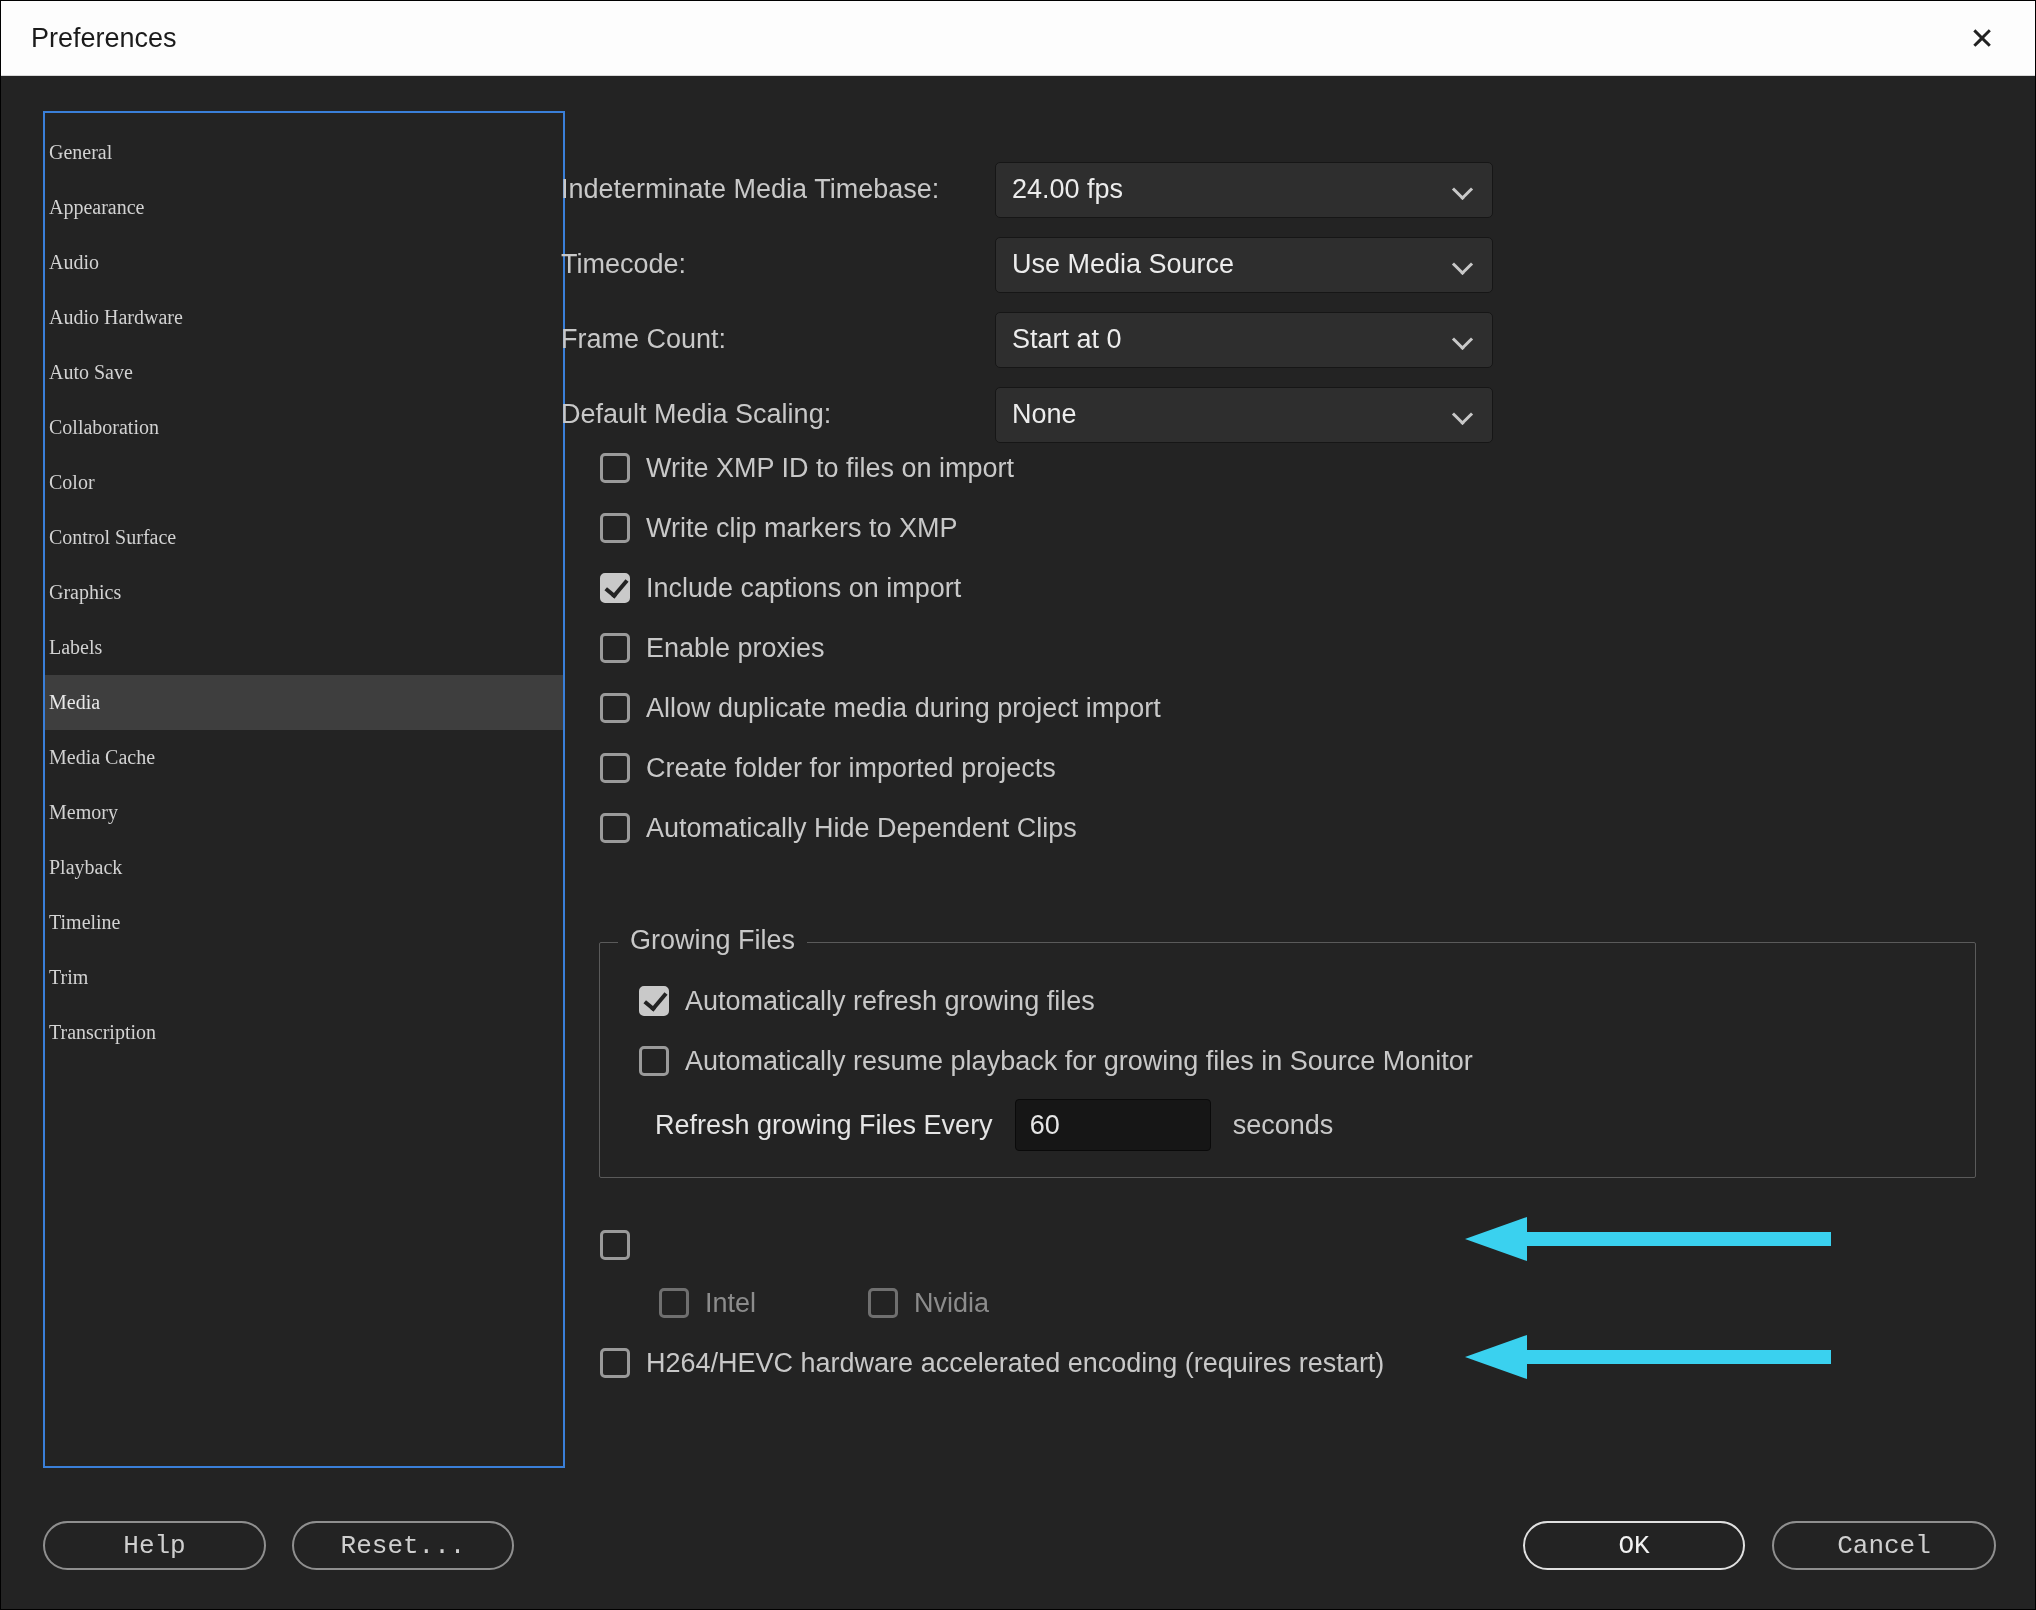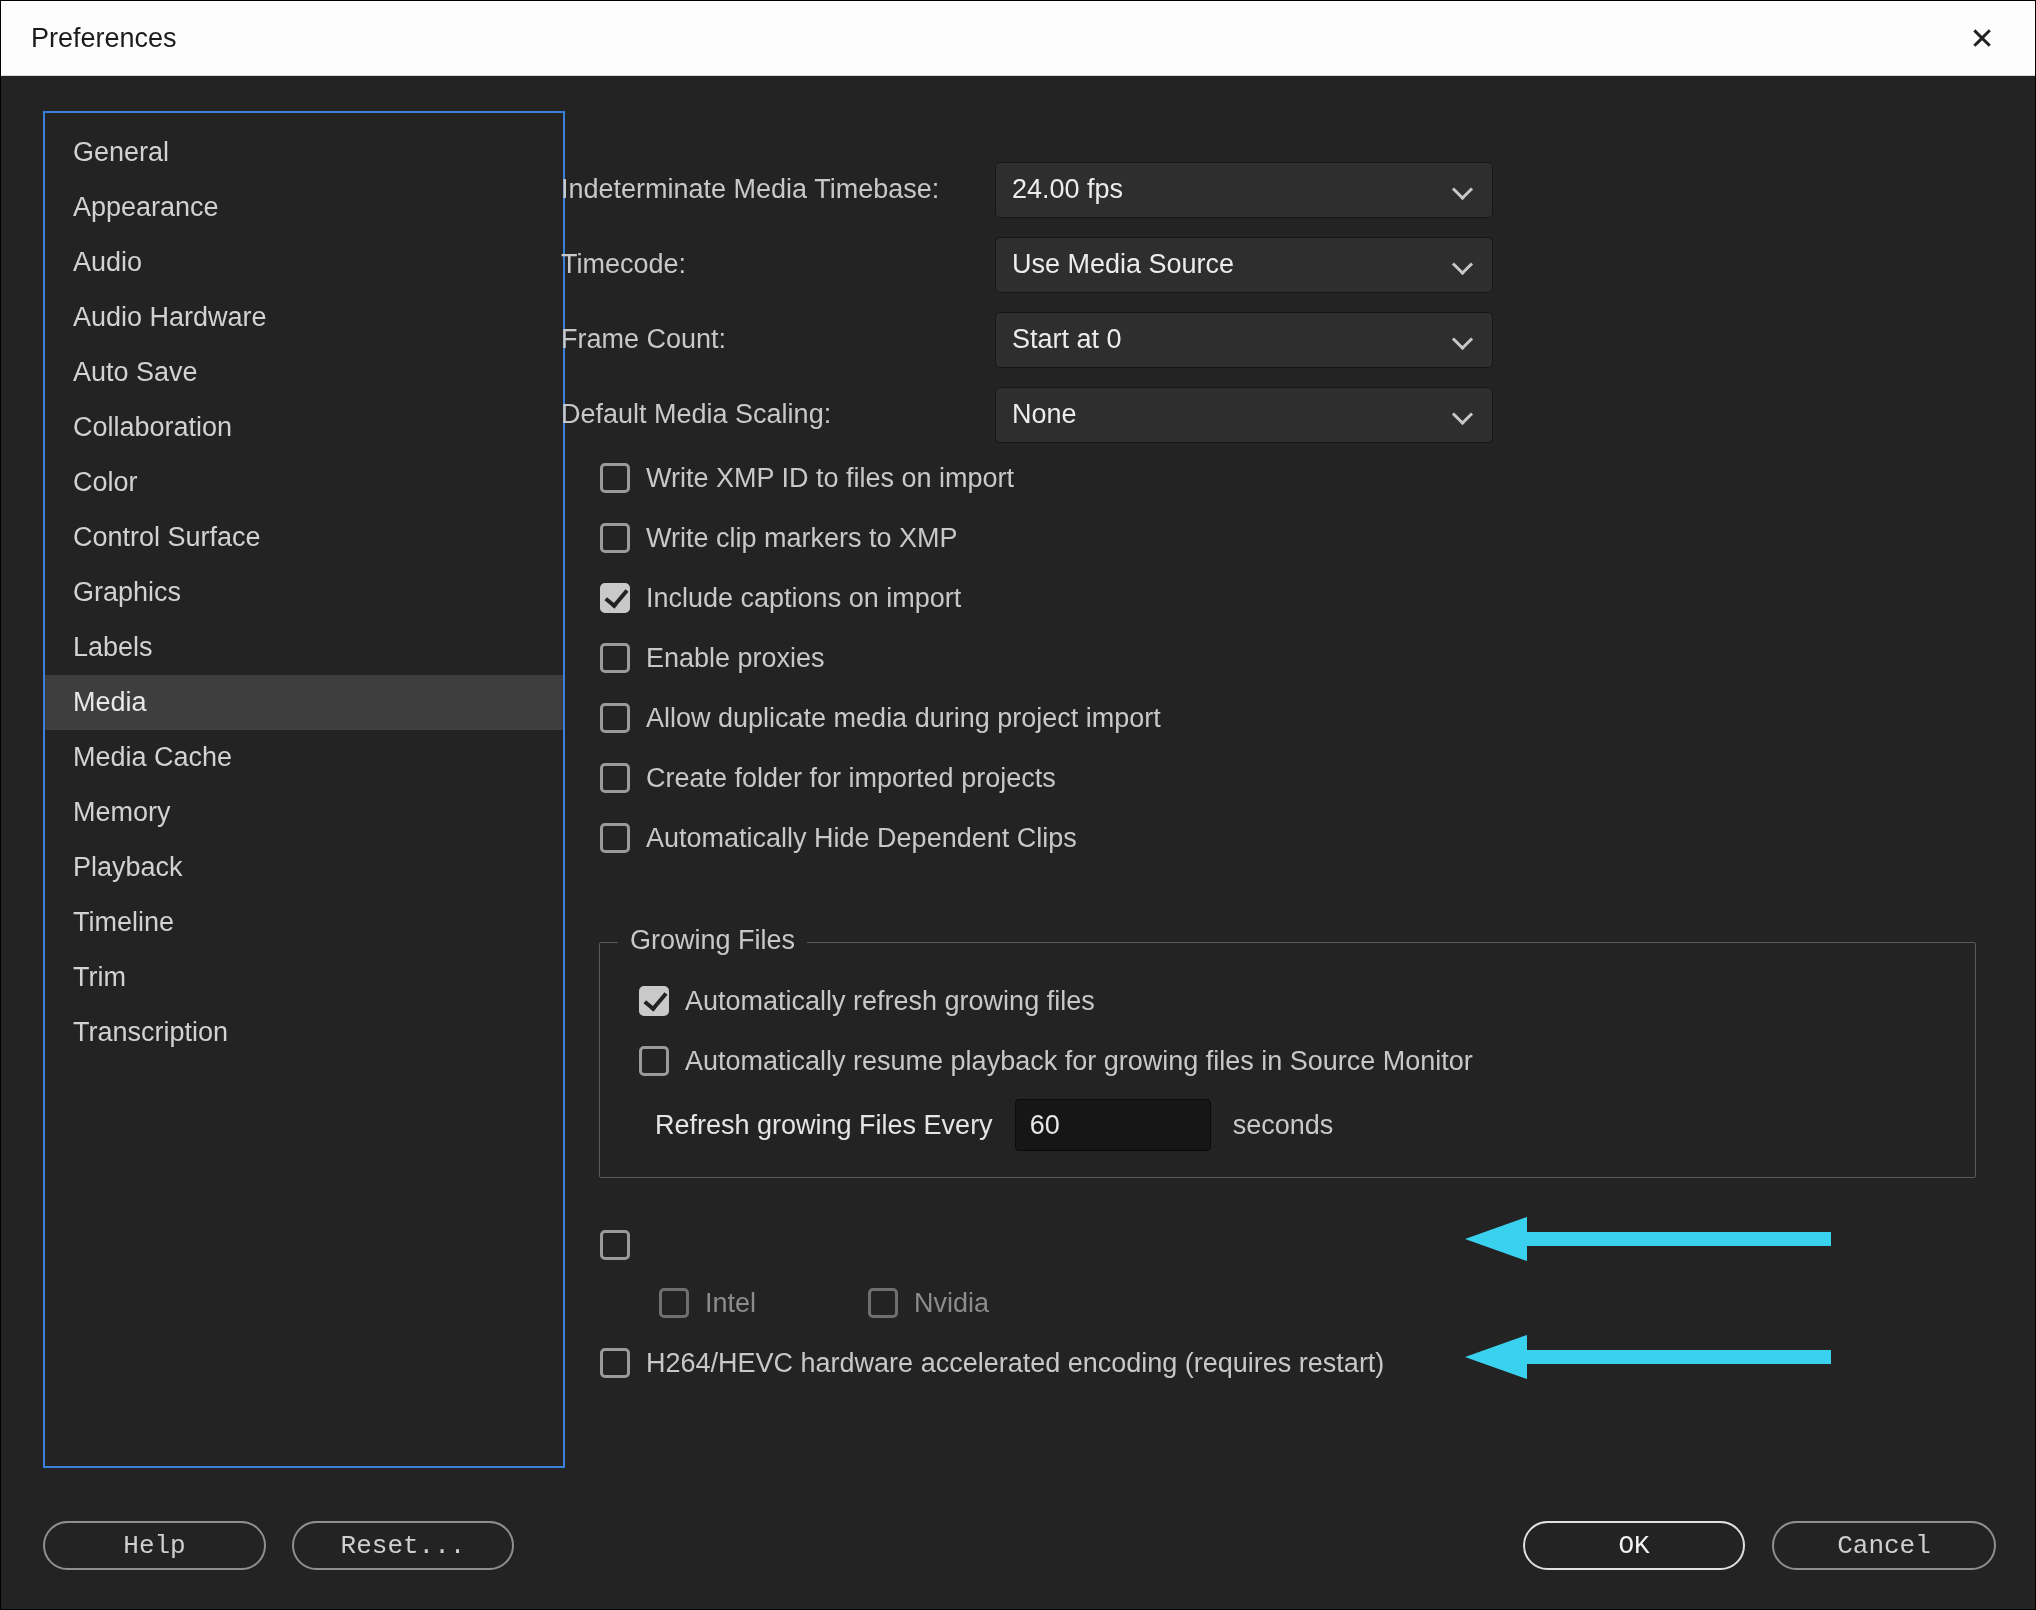--- a/index.html
+++ b/index.html
@@ -22,22 +22,22 @@
     width:46px; height:46px; display:flex; align-items:center; justify-content:center;
     font-size:30px; color:#222; cursor:default;
   }
 
   
   .sidebar {
     position:absolute; left:42px; top:110px; width:522px; height:1357px;
     border:2px solid #3a7fd8; background:#232323; padding-top:12px;
   }
   .side-item {
-    height:55px; display:flex; align-items:center; padding-left:28px;
-    font-size:27px; color:#d2d2d2;
+    height:55px; display:flex; align-items:center; padding-left:4px;
+    font-size:20px; color:#d2d2d2;font-family:Liberation Serif, serif;
   }
   .side-item.selected { background:#3e3e3e; color:#e8e8e8; }
 
   
   .dd-rows { position:absolute; left:560px; top:151px; }
   .dd-row { height:75px; display:flex; align-items:center; }
   .dd-label {
     width:434px; text-align:left; padding-right:18px;
     font-size:27px; color:#c8c8c8;
   }
@@ -59,21 +59,21 @@
     border:3px solid #9a9a9a; border-radius:5px; background:transparent;
   }
   .checkbox.checked { background:#c9c9c9; border-color:#c9c9c9; }
   .checkbox.checked::after {
     content:""; position:absolute; left:7px; top:-1px; width:9px; height:18px;
     border-right:4px solid #232323; border-bottom:4px solid #232323;
     transform:rotate(40deg);
   }
   .check-row { display:flex; align-items:center; gap:16px; height:60px; }
   .check-label { font-size:27px; color:#c8c8c8; white-space:nowrap; }
-  .check-list { position:absolute; left:599px; top:447px; }
+  .check-list { position:absolute; left:599px; top:437px; }
   .dim .checkbox { border-color:#6f6f6f; }
   .dim .check-label { color:#8c8c8c; }
 
   
   .group-box {
     position:absolute; left:598px; top:941px; width:1377px; height:236px;
     border:1px solid #5a5a5a; border-radius:2px; padding:28px 0 0 39px;
   }
   .group-title {
     position:absolute; left:18px; top:-18px; background:#232323;

